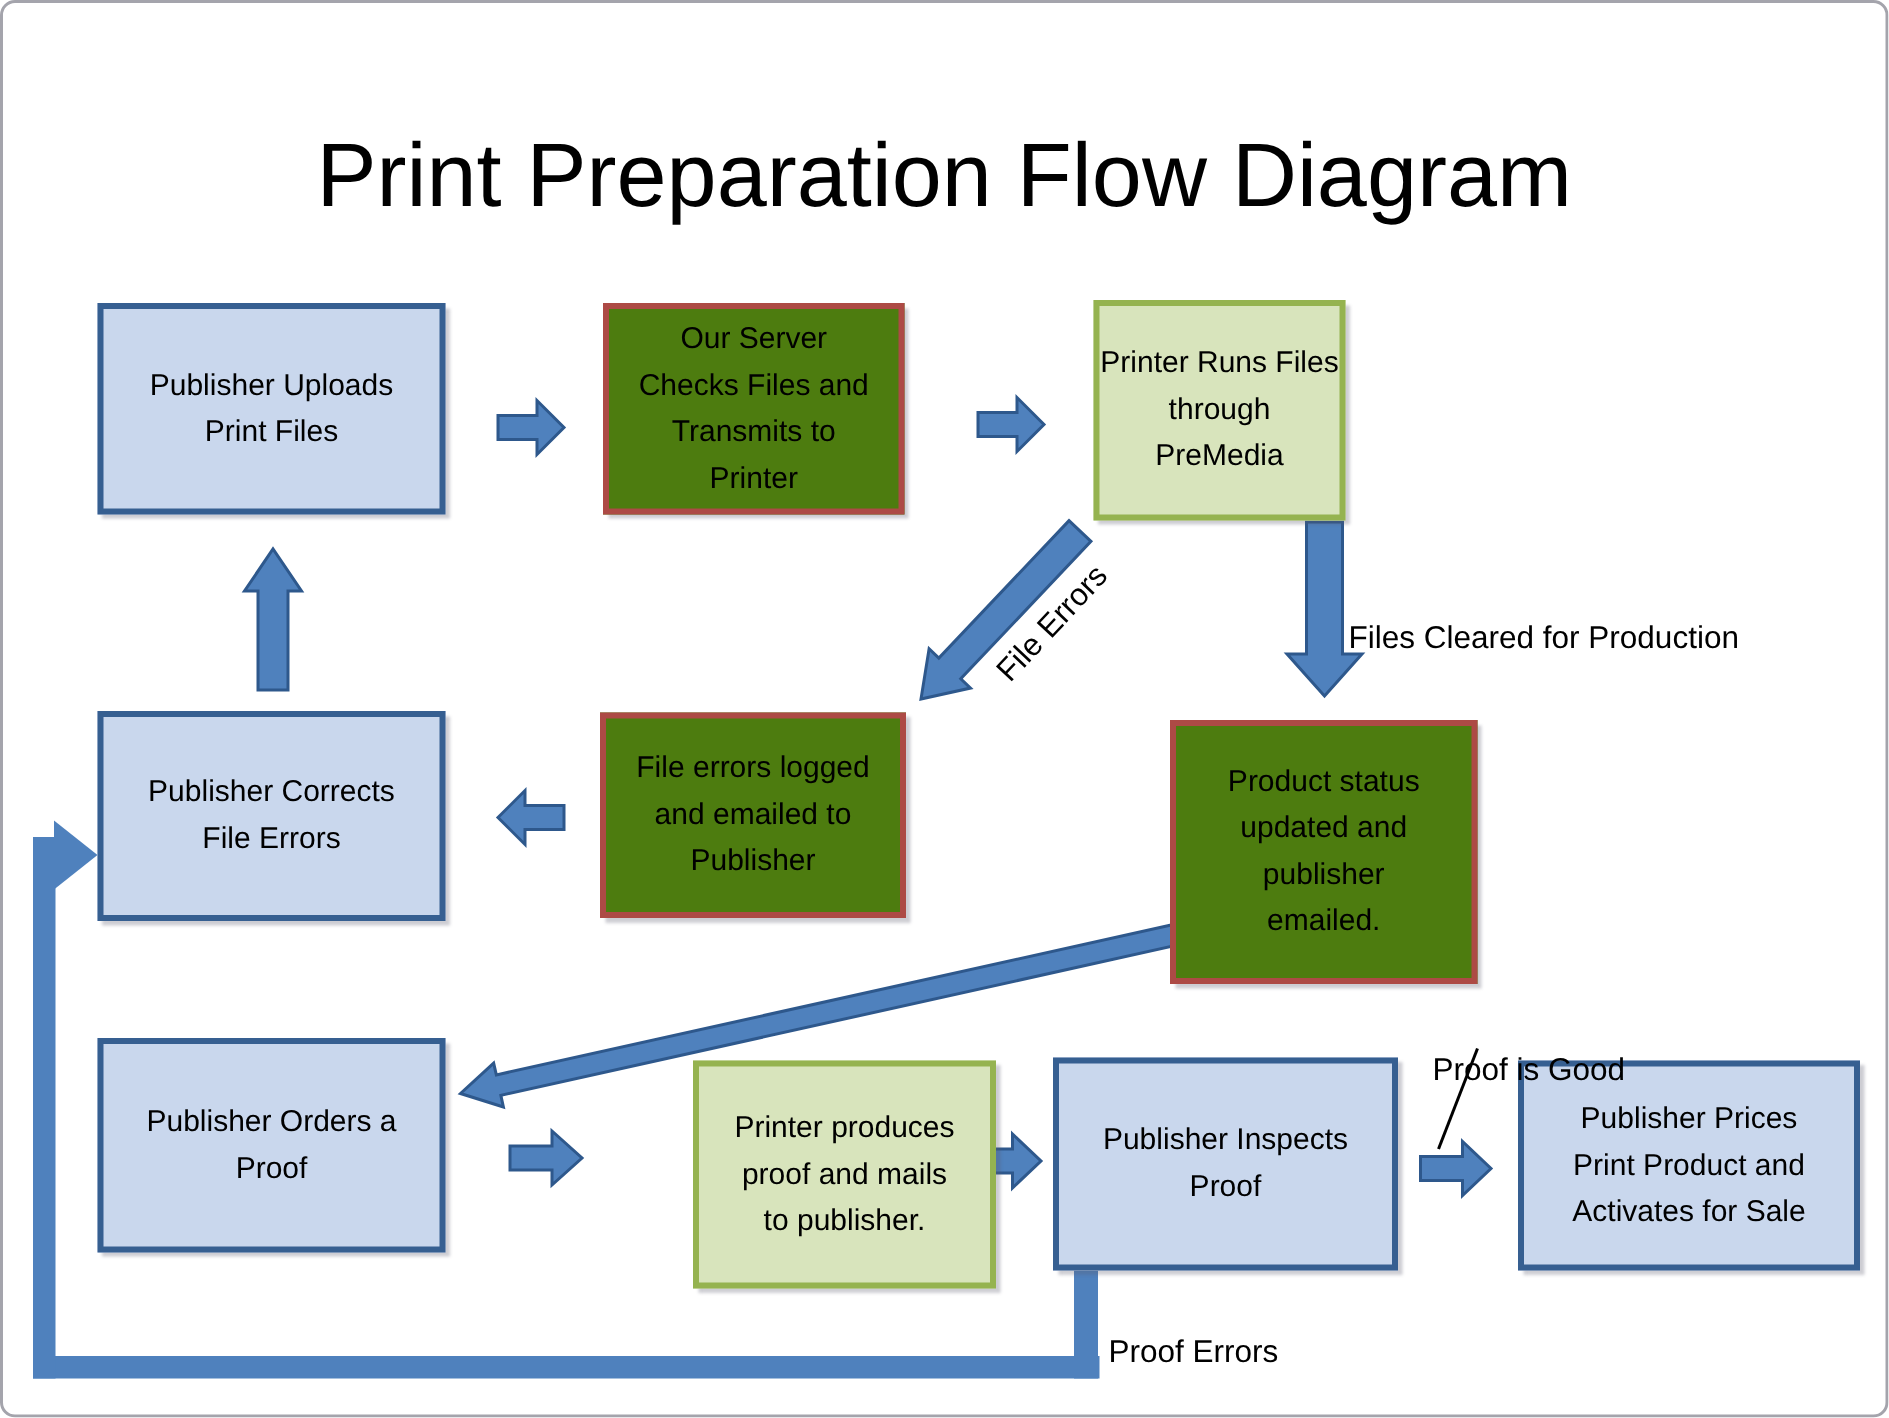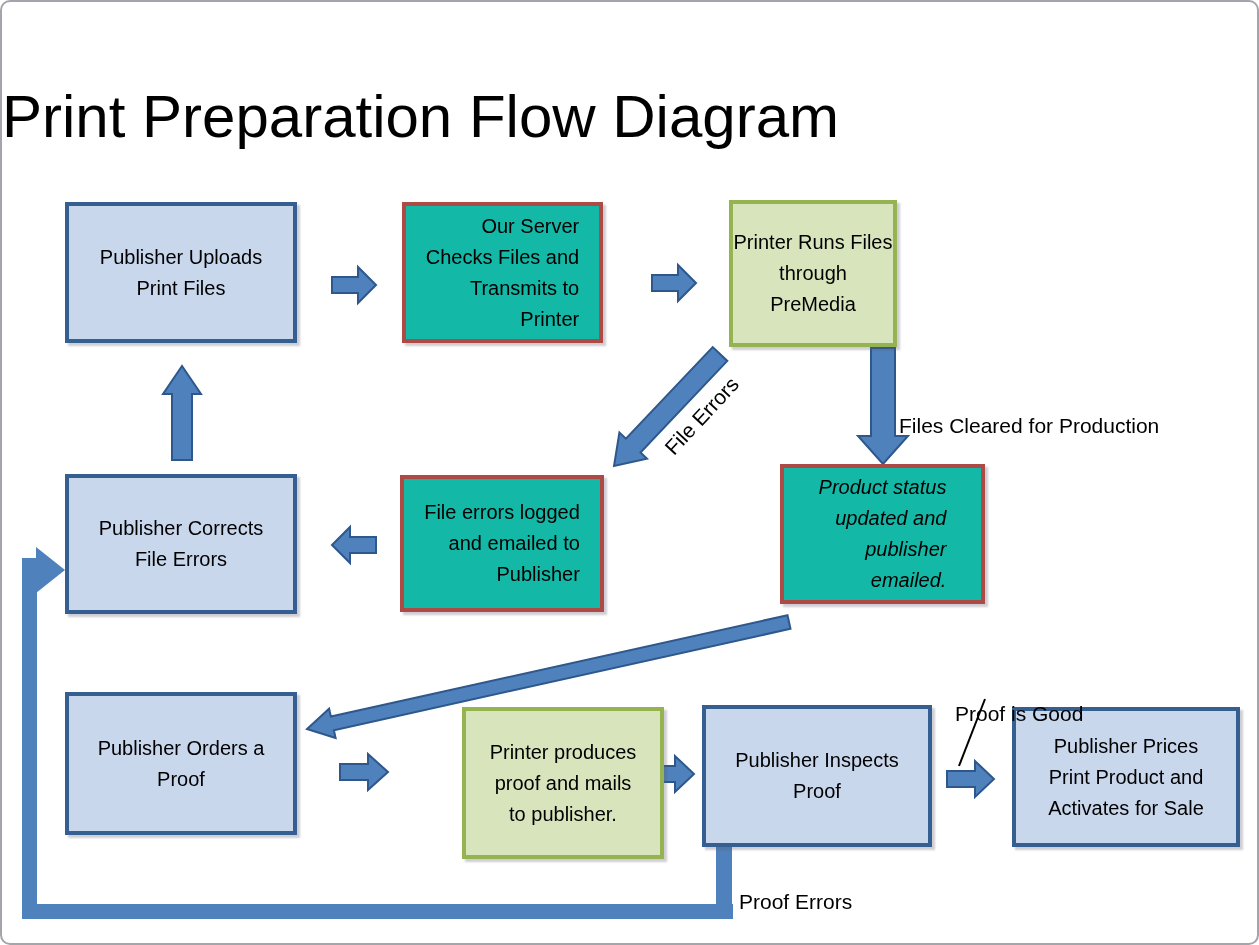--- a/index.html
+++ b/index.html
@@ -10,40 +10,41 @@
     border:2px solid #a4a4ac;
     border-radius:10px;
     box-sizing:border-box;
     overflow:hidden;
     font-family:"Liberation Sans", sans-serif;
     color:#000;
   }
   #title{
     position:absolute;
     left:0; top:80px; width:100%;
+    text-align:center;
     font-size:60px;
     font-weight:400;
     letter-spacing:0px;
     color:#000;
   }
   .box{
     position:absolute;
     box-sizing:border-box;
     border:4px solid;
     display:flex;
     align-items:center;
     justify-content:center;
     text-align:center;
     font-size:20px;
     line-height:1.55;
     white-space:pre-line;
     box-shadow:3px 3px 2px rgba(90,90,110,0.30);
   }
   .box.blue { background:#c9d7ed; border-color:#365f91; }
-  .box.red  { background:#14b8a6; border-color:#ad4a45;text-align:right; }
+  .box.red  { background:#4d7c0f; border-color:#ad4a45; }
   .box.green{ background:#d8e4bc; border-color:#95b350; }
 
   .flow-label{
     position:absolute;
     font-size:21px;
     color:#000;
     white-space:nowrap;
   }
   #label-file-errors{
     left:625px; top:402px; width:150px;
@@ -101,21 +102,21 @@
 Printer</div>
   <div class="box green" style="left:727px; top:198px; width:168px; height:147px;">Printer Runs Files
 through
 PreMedia</div>
 
   <div class="box blue" style="left:63px;  top:472px; width:232px; height:140px;">Publisher Corrects
 File Errors</div>
   <div class="box red" style="left:398px; top:473px; width:204px; height:137px;">File errors logged
 and emailed to
 Publisher</div>
-  <div class="box red" style="left:778px; top:462px; width:205px; height:140px;font-style:italic;">Product status
+  <div class="box red" style="left:778px; top:478px; width:205px; height:176px;">Product status
 updated and
 publisher
 emailed.</div>
 
   <div class="box blue" style="left:63px;  top:690px; width:232px; height:143px;">Publisher Orders a
 Proof</div>
   <div class="box green" style="left:420px; top:705px; width:202px; height:152px;margin-left:40px;">Printer produces
 proof and mails
 to publisher.</div>
   <div class="box blue" style="left:700px; top:703px; width:230px; height:142px;">Publisher Inspects

